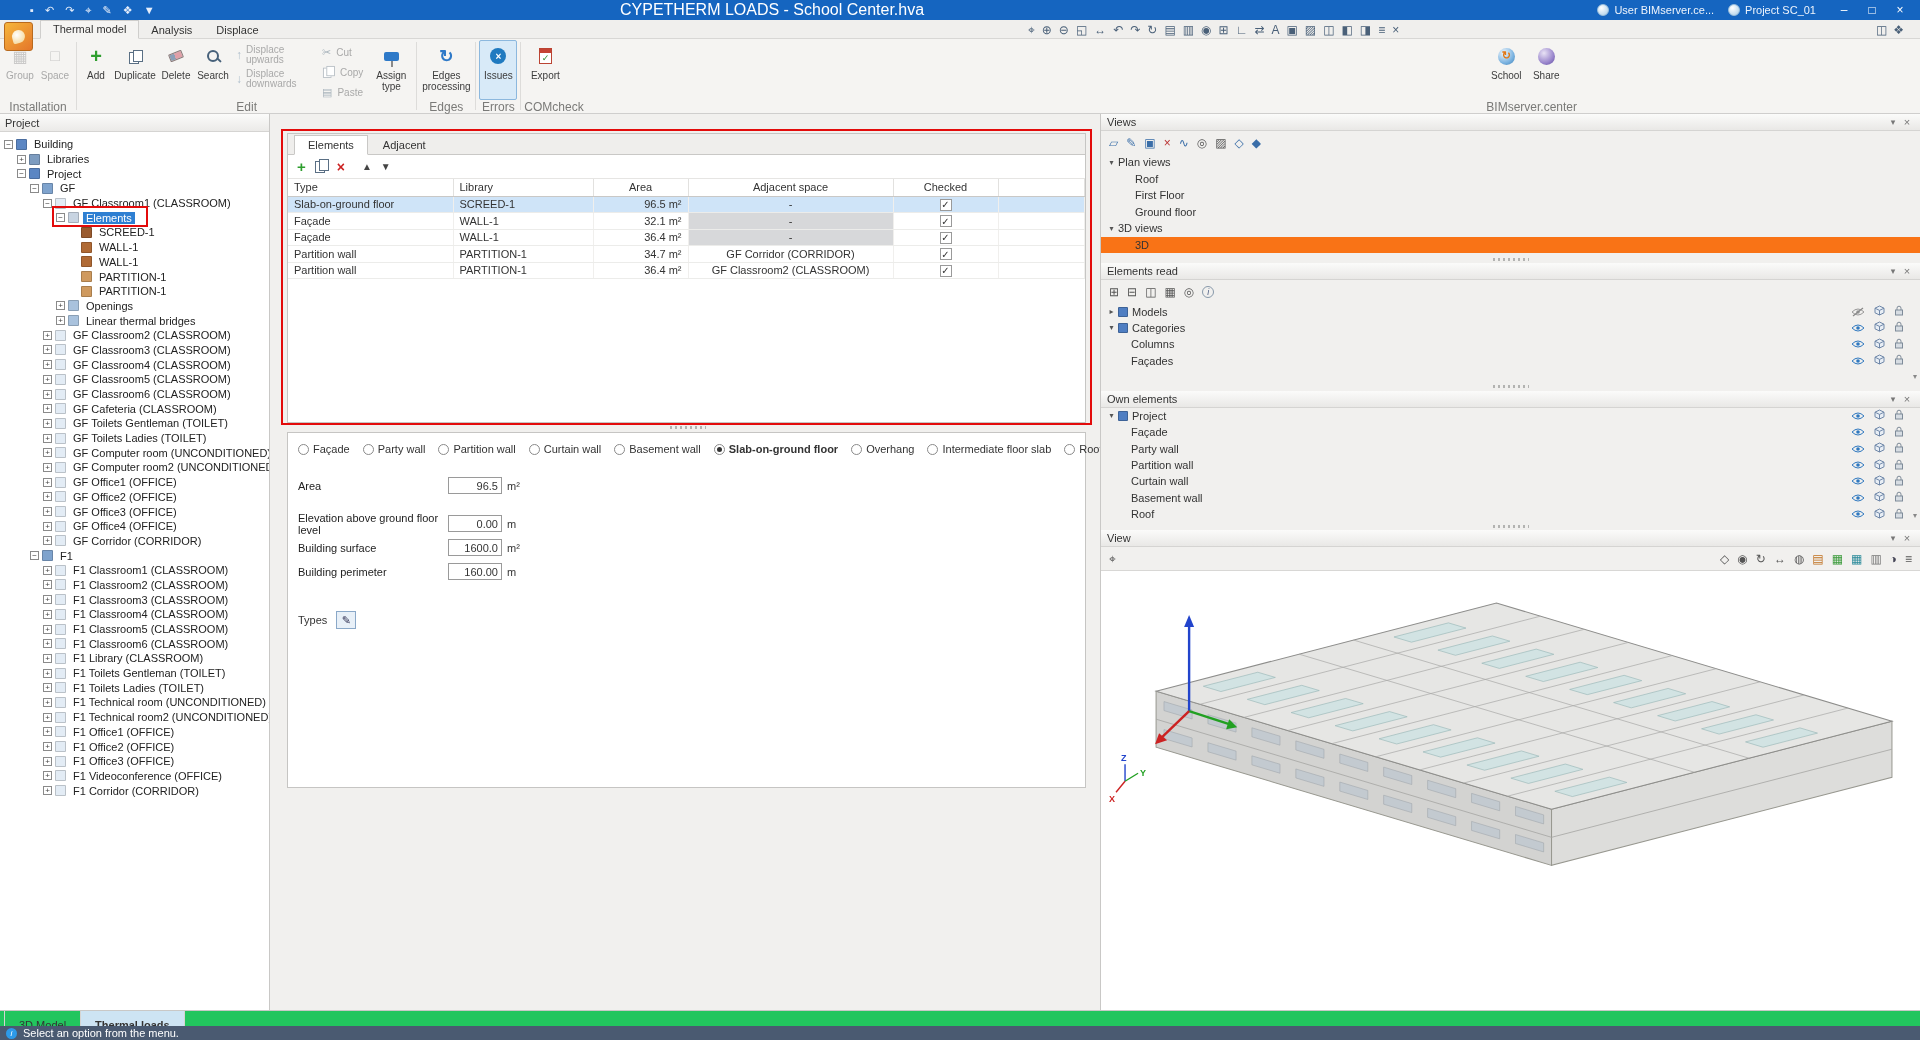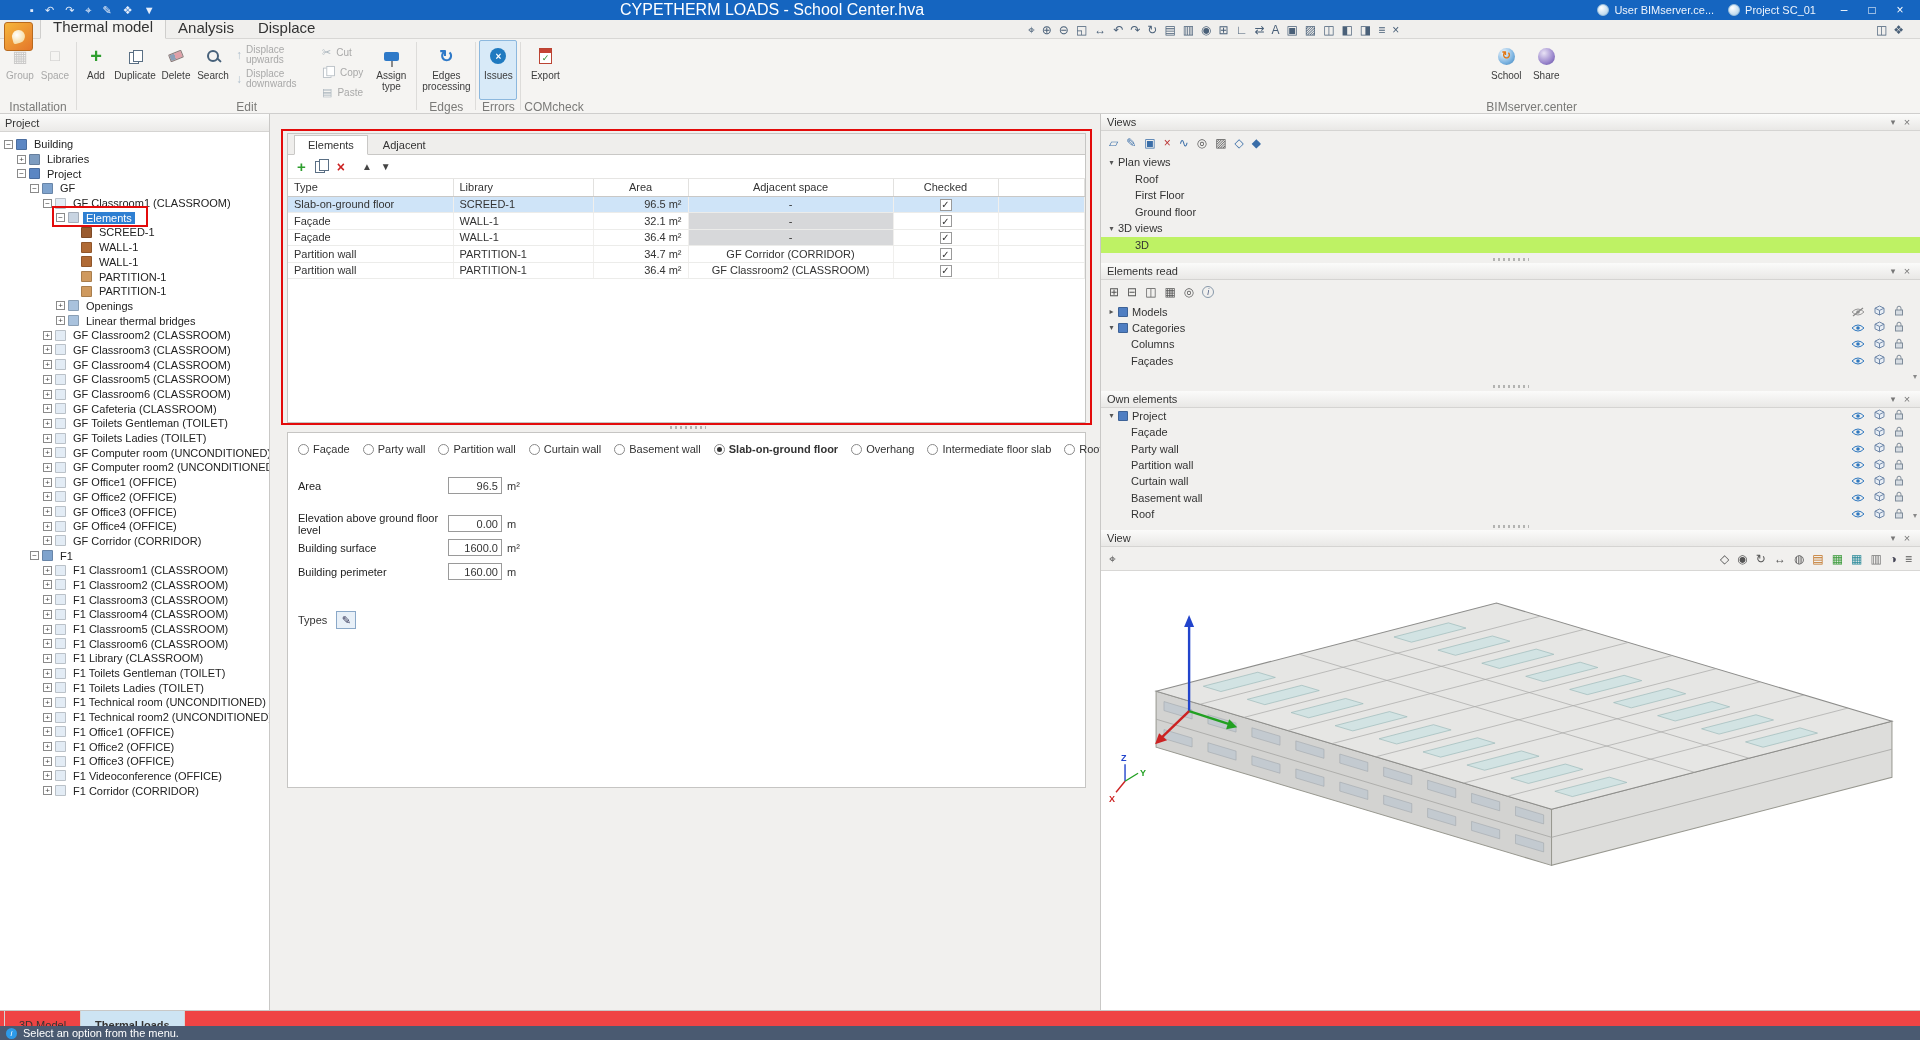--- a/index.html
+++ b/index.html
@@ -19,21 +19,21 @@
 .tb-right{margin-left:auto;display:flex;align-items:center;gap:14px;padding-right:6px;}
 .tb-user{display:flex;align-items:center;gap:5px;font-size:11px;color:#eef4fc;}
 .tb-dot{width:12px;height:12px;border-radius:50%;background:radial-gradient(circle at 35% 30%,#fff,#a8cde8);border:1px solid #9cc0dd;display:inline-block;}
 .winbtns{display:flex;align-items:center;}
 .winbtn{width:28px;text-align:center;font-size:12px;color:#fff;line-height:20px;}
 
 
 .applogo{position:absolute;left:4px;top:22px;width:29px;height:29px;z-index:12;background:linear-gradient(140deg,#f6b63c,#e4762a);border:1px solid #b86a1e;border-radius:3px;display:flex;align-items:center;justify-content:center;}
 .logo-inner{width:13px;height:13px;background:radial-gradient(circle at 40% 35%,#fff,#f3d28a);border-radius:50% 50% 50% 2px;transform:rotate(-15deg);}
 .tabrow{position:absolute;left:0;top:20px;width:1920px;height:19px;background:#f0efed;border-bottom:1px solid #d8d7d5;display:flex;align-items:flex-end;z-index:5;}
-.rtab{padding:2px 12px 3px;font-size:15px;color:#333;margin-bottom:-1px;}
+.rtab{padding:2px 12px 3px;font-size:11px;color:#333;margin-bottom:-1px;}
 .rtab:first-of-type{margin-left:40px;}
 .rtab.active{background:#f5f4f2;border:1px solid #cfcecc;border-bottom:1px solid #f5f4f2;}
 .tabtools{position:absolute;left:1028px;top:0;height:19px;display:flex;align-items:center;gap:7px;}
 .cornertools{position:absolute;left:1876px;top:0;height:19px;display:flex;align-items:center;gap:6px;}
 .tbi{font-size:12px;color:#4a6078;line-height:14px;}
 
 
 .ribbon{position:absolute;left:0;top:39px;width:1920px;height:75px;background:#f5f4f2;border-bottom:1px solid #cfcecd;display:flex;z-index:4;}
 .rgroup{display:flex;flex-direction:column;padding:1px 3px 0;}
 .gbody{flex:1;display:flex;align-items:stretch;}
@@ -132,37 +132,37 @@
 .sec-view{flex:1;}
 .sechead{height:17px;background:linear-gradient(#fbfbfa,#e9e8e6);border-bottom:1px solid #d5d4d2;display:flex;align-items:center;padding:0 6px;font-size:11px;color:#333;flex:none;}
 .hico{margin-left:auto;color:#777;font-size:9px;width:14px;text-align:center;}
 .hico.x{margin-left:0;font-size:11px;}
 .sectools{height:23px;display:flex;align-items:center;gap:8px;padding:0 8px;flex:none;background:#f1f0ee;}
 .sectools .tbi{font-size:12px;}
 .tbi.info{border:1px solid #8899aa;border-radius:50%;width:12px;height:12px;line-height:10px;text-align:center;font-size:9px;font-style:italic;}
 .tbi.left{margin-right:auto;}
 .sectree{flex:1;overflow:hidden;}
 .vrow{height:16.5px;display:flex;align-items:center;font-size:11px;white-space:nowrap;}
-.vrow.sel{background:#bef264;}
+.vrow.sel{background:#f97316;}
 .errow{height:16.4px;display:flex;align-items:center;font-size:11px;white-space:nowrap;}
 .chev{width:13px;text-align:center;color:#555;font-size:8px;flex:none;}
 .mini{width:10px;height:10px;border:1px solid rgba(0,0,0,.22);margin-right:4px;flex:none;border-radius:1px;}
 .ricons{margin-left:auto;display:flex;align-items:center;gap:9px;padding-right:16px;}
 .eyew svg{display:block;}
 .eyew .slash{display:none;}
 .eyew.eye-off path{stroke:#999;}
 .eyew.eye-off circle{fill:#999;}
 .eyew.eye-off .slash{display:block;}
 .sec .handle{height:8px;display:flex;align-items:center;justify-content:center;flex:none;}
 .scrollhint{position:absolute;right:3px;bottom:10px;font-size:8px;color:#888;}
 .viewport{flex:1;background:#fff;position:relative;border-top:1px solid #d8d7d5;overflow:hidden;}
 #iso3d{width:100%;height:100%;display:block;}
 
 
-.bottom-tabs{position:absolute;left:0;top:1010px;width:1920px;height:28px;background:#ef4444;border-top:1px solid #c9c8c6;display:flex;align-items:stretch;z-index:5;}
+.bottom-tabs{position:absolute;left:0;top:1010px;width:1920px;height:28px;background:#22c55e;border-top:1px solid #c9c8c6;display:flex;align-items:stretch;z-index:5;}
 .btab{padding:1px 14px;font-size:11px;color:#333;display:flex;align-items:center;border-right:1px solid #d5d4d2;}
 .btab:first-child{margin-left:4px;border-left:1px solid #d5d4d2;}
 .btab.active{background:#cde4f3;font-weight:bold;}
 .statusbar{position:absolute;left:0;top:1026px;width:1920px;height:14px;background:#4a5a71;display:flex;align-items:center;gap:6px;padding:0 6px;color:#fff;font-size:11px;z-index:5;}
 .sb-ic{width:11px;height:11px;border-radius:50%;background:#2d9ae8;color:#fff;font-size:8px;text-align:center;line-height:11px;font-style:italic;flex:none;}
 </style>
 </head>
 <body>
 
 <div class="titlebar">

